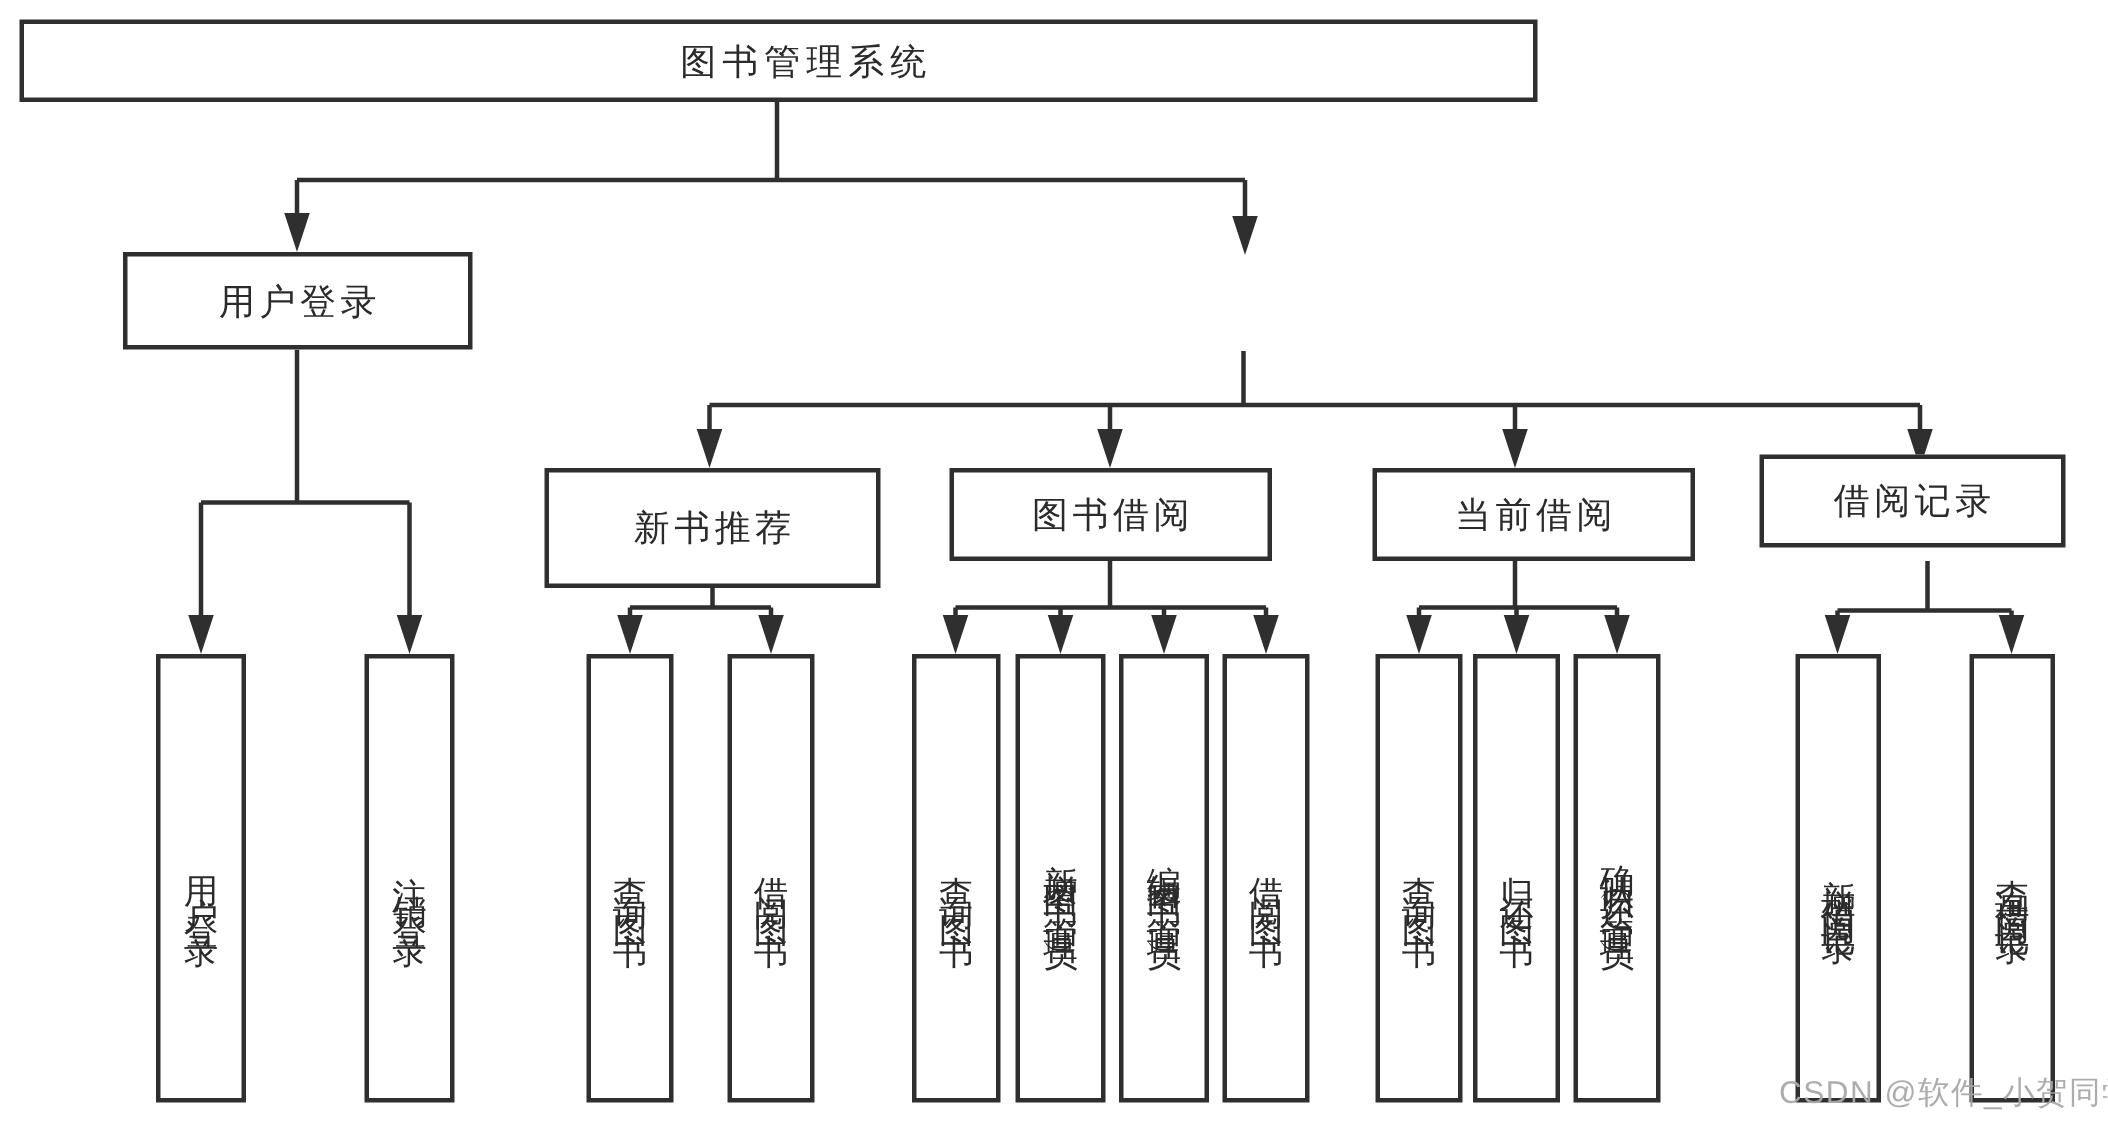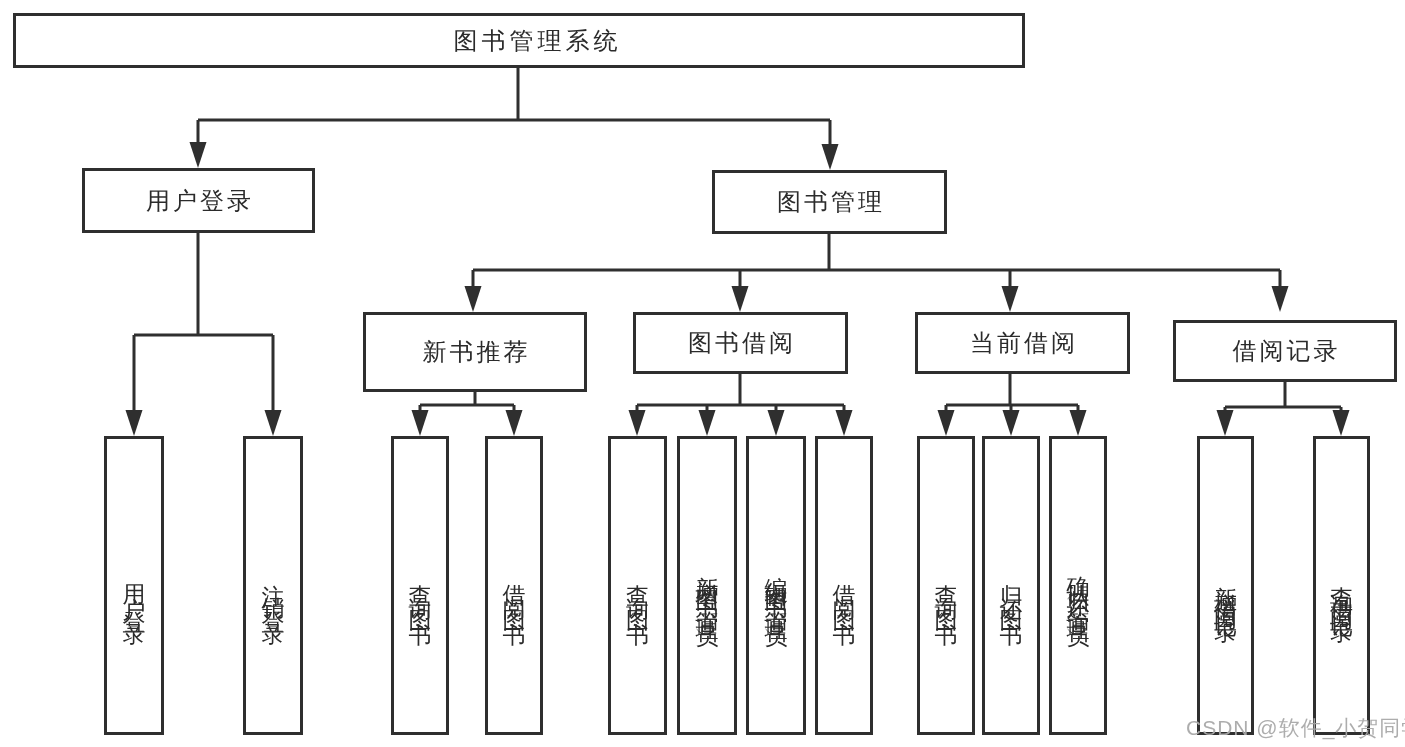--- a/index.html
+++ b/index.html
@@ -126,34 +126,31 @@
     <polygon points="1332.5,410 1349.5,410 1341,436"></polygon>
   </svg>
 
   <div class="node root" style="left:13px; top:13px; width:1012px; height:55px;">
     <span class="h-label">图书管理系统</span>
   </div>
 
   <div class="node" style="left:82px; top:168px; width:233px; height:65px;">
     <span class="h-label">用户登录</span>
   </div>
-  <div class="node" style="left:712px; top:170px; width:235px; height:64px;">
-    <span class="h-label">图书管理</span>
-  </div>
 
   <div class="node" style="left:363px; top:312px; width:224px; height:80px;">
     <span class="h-label">新书推荐</span>
   </div>
   <div class="node" style="left:633px; top:312px; width:215px; height:62px;">
     <span class="h-label">图书借阅</span>
   </div>
   <div class="node" style="left:903px; top:312px; width:215px; height:62px;margin-left:12px;">
     <span class="h-label">当前借阅</span>
   </div>
-  <div class="node" style="left:1173px; top:320px; width:224px; height:62px;text-align:center;">
+  <div class="node" style="left:1173px; top:303px; width:204px; height:62px;text-align:center;">
     <span class="h-label">借阅记录</span>
   </div>
 
   <div class="node leaf" style="left:104px; top:436px; width:60px; height:299px;">
     <span class="v-label">用户登录</span>
   </div>
   <div class="node leaf" style="left:243px; top:436px; width:60px; height:299px;">
     <span class="v-label">注销登录</span>
   </div>
 

